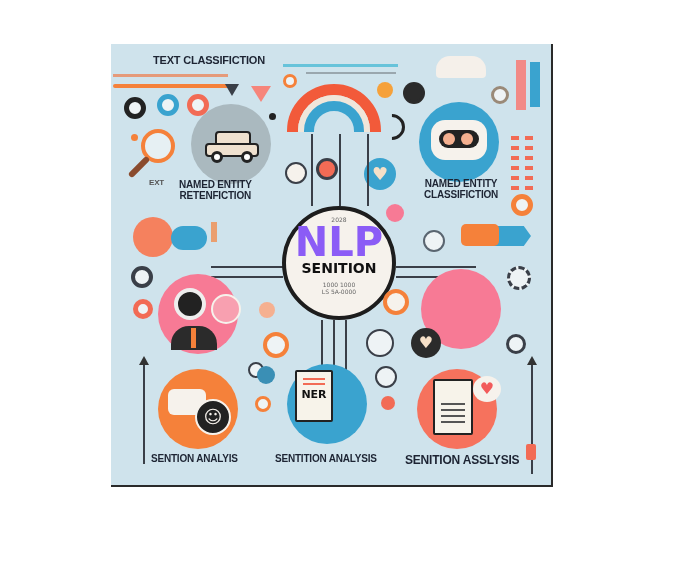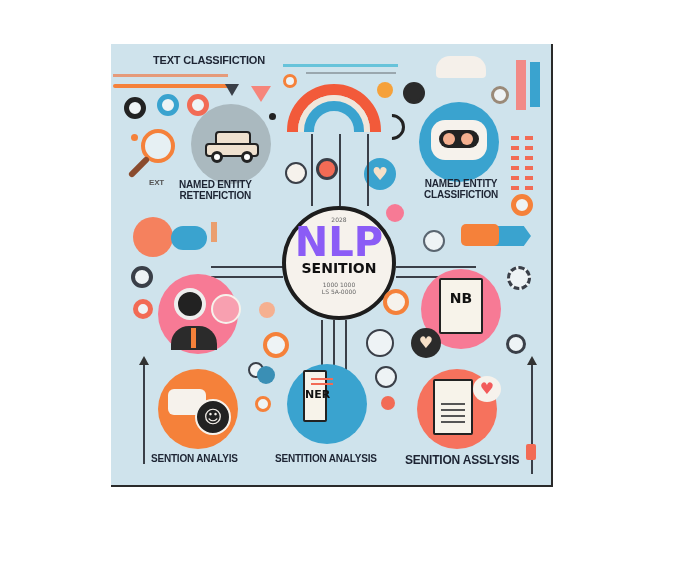--- a/index.html
+++ b/index.html
@@ -126,42 +126,39 @@
   <div class="circle" style="left:63px;top:244px;width:32px;height:32px;background:#222;border:4px solid #eee;box-sizing:border-box;"></div>
   <div class="abs" style="left:60px;top:282px;width:46px;height:24px;background:#2b2b2b;border-radius:18px 18px 0 0;"></div>
   <div class="abs" style="left:80px;top:284px;width:5px;height:20px;background:#f5813a;"></div>
   <div class="circle" style="left:100px;top:250px;width:26px;height:26px;background:#f8a0b0;border:2px solid #f6f2ec;"></div>
 
   <div class="circle" style="left:148px;top:258px;width:16px;height:16px;background:#f5b090;"></div>
   <div class="ring" style="left:152px;top:288px;width:26px;height:26px;border:4px solid #f5813a;"></div>
   <div class="ring" style="left:137px;top:318px;width:16px;height:16px;border:2px solid #3a3f48;"></div>
 
   <div class="circle" style="left:310px;top:225px;width:80px;height:80px;background:#f77a95;"></div>
-  <div class="doc" style="left:328px;top:234px;width:44px;height:56px;">
-    <div class="t" style="font-size:14px;margin-top:10px;">NB</div>
-  </div>
   <div class="circle" style="left:300px;top:284px;width:30px;height:30px;background:#2b2b2b;color:#f6e0c8;text-align:center;line-height:30px;font-size:16px;">♥</div>
   <div class="ring" style="left:272px;top:245px;width:26px;height:26px;border:4px solid #f5813a;background:#f6f2ec;"></div>
   <div class="ring" style="left:255px;top:285px;width:28px;height:28px;border:2px solid #3a3f48;"></div>
   <div class="ring" style="left:395px;top:290px;width:20px;height:20px;border:3px solid #3a3f48;"></div>
 
   <div class="line" style="left:32px;top:320px;width:1.5px;height:100px;"></div>
   <div class="abs" style="left:28px;top:312px;border-left:5px solid transparent;border-right:5px solid transparent;border-bottom:9px solid #333;width:0;height:0;"></div>
   <div class="line" style="left:420px;top:320px;width:1.5px;height:110px;"></div>
   <div class="abs" style="left:416px;top:312px;border-left:5px solid transparent;border-right:5px solid transparent;border-bottom:9px solid #333;width:0;height:0;"></div>
   <div class="abs" style="left:415px;top:400px;width:10px;height:16px;background:#f26b55;border-radius:2px;"></div>
 
   <div class="circle" style="left:47px;top:325px;width:80px;height:80px;background:#f5813a;"></div>
   <div class="abs" style="left:57px;top:345px;width:38px;height:26px;background:#f6f2ec;border-radius:6px;"></div>
   <div class="circle" style="left:84px;top:355px;width:32px;height:32px;background:#222;border:2px solid #f6f2ec;color:#f6f2ec;text-align:center;line-height:32px;font-size:18px;">☺</div>
   <div class="circle" style="left:146px;top:322px;width:18px;height:18px;background:#3a8fb5;"></div>
   <div class="ring" style="left:144px;top:352px;width:16px;height:16px;border:3px solid #f5813a;"></div>
 
   <div class="circle" style="left:176px;top:320px;width:80px;height:80px;background:#3aa3cf;"></div>
-  <div class="doc" style="left:192px;top:326px;width:24px;height:52px;">
+  <div class="doc" style="left:184px;top:326px;width:38px;height:52px;">
     <div class="abs" style="left:6px;top:6px;width:22px;height:2px;background:#f26b55;"></div>
     <div class="abs" style="left:6px;top:11px;width:22px;height:2px;background:#f26b55;"></div>
     <div class="t" style="font-size:11px;margin-top:16px;">NER</div>
   </div>
   <div class="ring" style="left:264px;top:322px;width:22px;height:22px;border:2px solid #3a3f48;"></div>
   <div class="circle" style="left:270px;top:352px;width:14px;height:14px;background:#f26b55;"></div>
 
   <div class="circle" style="left:306px;top:325px;width:80px;height:80px;background:#f6725d;"></div>
   <div class="doc" style="left:322px;top:335px;width:40px;height:56px;">
     <div class="abs" style="left:6px;top:22px;width:24px;height:2px;background:#555;"></div>

